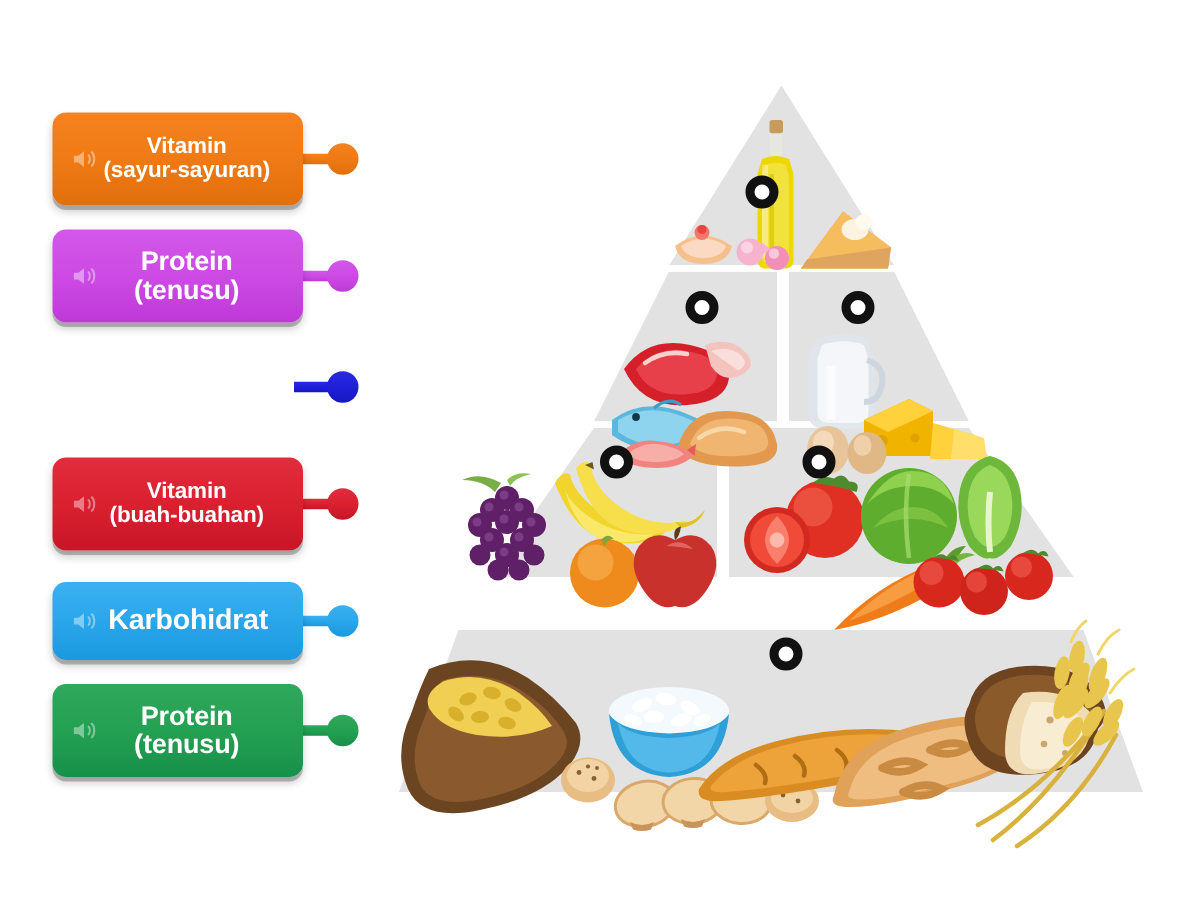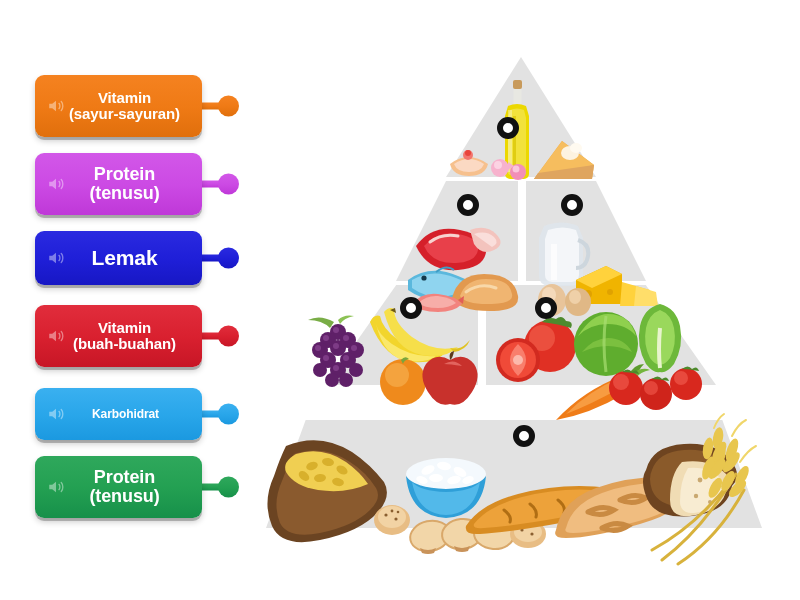--- a/index.html
+++ b/index.html
@@ -123,29 +123,20 @@
               <path fill="none" stroke="#ffffff" stroke-width="1.8" stroke-linecap="round" d="M16 8.5c1.6 1.4 1.6 5.6 0 7M19 6c2.8 2.6 2.8 9.4 0 12"></path>
             </svg>
         </span>
         <span class="txt" style="font-size:18px;"><span>Protein</span><br><span>(tenusu)</span></span>
       </div>
       <div class="stick g-magenta"></div>
       <div class="knob g-magenta"></div>
     </div>
 
     <div class="label-row" style="top:231px;height:54px;">
-      <div class="label-btn one-line g-blue">
-        <span class="spk">
-          <svg viewBox="0 0 24 24">
-              <path fill="#ffffff" d="M3 9v6h4l5 4V5L7 9H3z"></path>
-              <path fill="none" stroke="#ffffff" stroke-width="1.8" stroke-linecap="round" d="M16 8.5c1.6 1.4 1.6 5.6 0 7M19 6c2.8 2.6 2.8 9.4 0 12"></path>
-            </svg>
-        </span>
-        <span class="txt" style="font-size:21px;">Lemak</span>
-      </div>
       <div class="stick g-blue"></div>
       <div class="knob g-blue"></div>
     </div>
 
     <div class="label-row" style="top:305px;height:62px;">
       <div class="label-btn two-line g-red">
         <span class="spk">
           <svg viewBox="0 0 24 24">
               <path fill="#ffffff" d="M3 9v6h4l5 4V5L7 9H3z"></path>
               <path fill="none" stroke="#ffffff" stroke-width="1.8" stroke-linecap="round" d="M16 8.5c1.6 1.4 1.6 5.6 0 7M19 6c2.8 2.6 2.8 9.4 0 12"></path>
@@ -158,21 +149,21 @@
     </div>
 
     <div class="label-row" style="top:388px;height:52px;">
       <div class="label-btn one-line g-skyblue">
         <span class="spk">
           <svg viewBox="0 0 24 24">
               <path fill="#ffffff" d="M3 9v6h4l5 4V5L7 9H3z"></path>
               <path fill="none" stroke="#ffffff" stroke-width="1.8" stroke-linecap="round" d="M16 8.5c1.6 1.4 1.6 5.6 0 7M19 6c2.8 2.6 2.8 9.4 0 12"></path>
             </svg>
         </span>
-        <span class="txt" style="font-size:12px;padding-left:24px;">Karbohidrat</span>
+        <span class="txt" style="font-size:19px;padding-left:24px;">Karbohidrat</span>
       </div>
       <div class="stick g-skyblue"></div>
       <div class="knob g-skyblue"></div>
     </div>
 
     <div class="label-row" style="top:456px;height:62px;">
       <div class="label-btn two-line g-green">
         <span class="spk">
           <svg viewBox="0 0 24 24">
               <path fill="#ffffff" d="M3 9v6h4l5 4V5L7 9H3z"></path>

